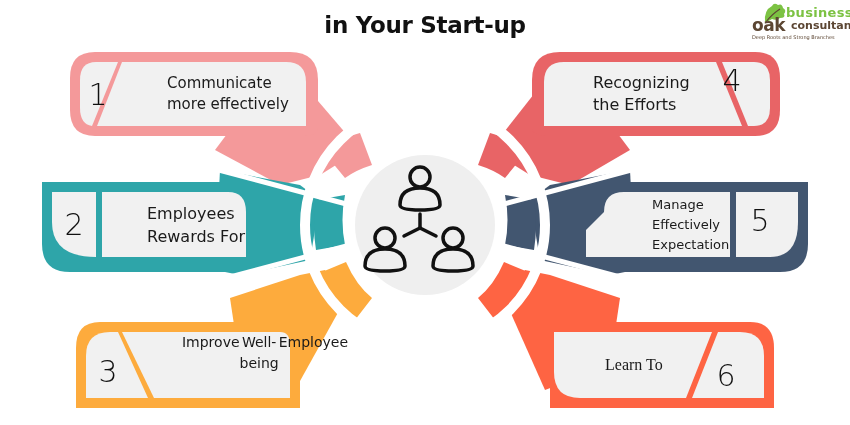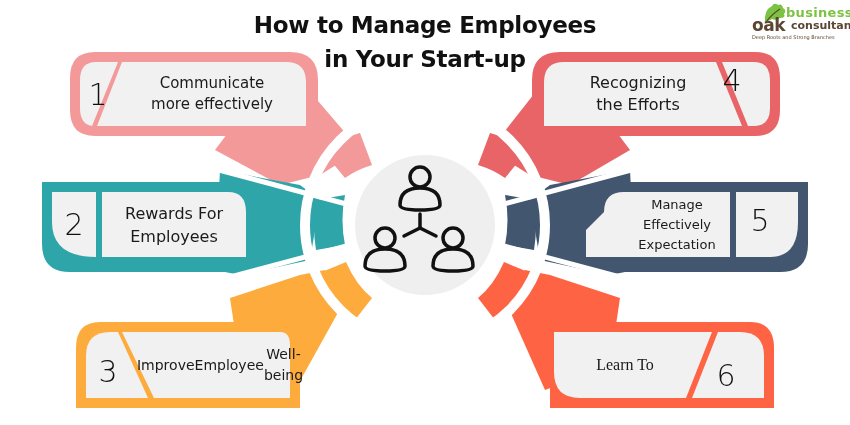--- a/index.html
+++ b/index.html
@@ -1,19 +1,19 @@
 <!DOCTYPE html>
 <html><head>
 <meta charset="utf-8">
 <style>
   html, body { margin:0; padding:0; background:#ffffff; }
   body { width:850px; height:425px; position:relative; overflow:hidden; font-family:"DejaVu Sans", sans-serif; }
   .canvas { position:absolute; left:0; top:0; width:850px; height:425px; }
   .title { position:absolute; left:200px; top:8px; width:450px; text-align:center; font-family:"DejaVu Sans", sans-serif; font-weight:bold; font-size:23px; line-height:34px; color:#111; letter-spacing:-0.3px; }
-  .label { position:absolute; color:#1a1a1a; font-family:"DejaVu Sans", sans-serif; text-align:center; display:flex; align-items:center; justify-content:center; }
+  .label { position:absolute; color:#1a1a1a; font-family:"DejaVu Sans", sans-serif; text-align:center; display:flex; align-items:flex-start; justify-content:center;margin-left:45px; }
   .num { position:absolute; font-family:"DejaVu Sans", sans-serif; font-size:30px; color:#111; font-weight:300; display:flex; align-items:center; justify-content:center; }
   .logo { position:absolute; left:748px; top:2px; width:102px; height:40px; }
   .logo .top { position:absolute; left:38px; top:3px; font-family:"DejaVu Sans", sans-serif; font-size:13px; color:#7cc243; font-weight:bold; letter-spacing:0.3px; }
   .logo .oak { position:absolute; left:4px; top:13px; font-family:"DejaVu Sans", sans-serif; font-size:17px; color:#5c4633; font-weight:bold; letter-spacing:-0.5px; }
   .logo .cons { position:absolute; left:43px; top:17px; font-family:"DejaVu Sans", sans-serif; font-size:11px; color:#5c4633; font-weight:bold; }
   .logo .tag { position:absolute; left:4px; top:32px; font-family:"DejaVu Sans", sans-serif; font-size:5px; color:#5c4633; white-space:nowrap; }
   .logo .leaf { position:absolute; left:14px; top:0px; }
 </style>
 </head>
 <body>
@@ -92,21 +92,20 @@
     <path d="M365,266 Q365,249 385,249 Q405,249 405,266 Q405,271 385,271 Q365,271 365,266 Z"></path>
     <circle cx="453" cy="238" r="10"></circle>
     <path d="M433,266 Q433,249 453,249 Q473,249 473,266 Q473,271 453,271 Q433,271 433,266 Z"></path>
     <line x1="420" y1="214" x2="420" y2="228"></line>
     <line x1="420" y1="228" x2="404" y2="236"></line>
     <line x1="420" y1="228" x2="436" y2="236"></line>
   </g>
 </svg>
 
 <div class="title">
-  <div>How to Manage Employees</div>
   <div>in Your Start-up</div>
 </div>
 
 <div class="logo">
   <svg class="leaf" width="26" height="22" viewBox="0 0 26 22">
     <path d="M3,20 Q2,8 10,4 Q12,0 16,3 Q20,1 21,6 Q25,8 22,12 Q24,16 18,16 Q14,19 10,17 Q6,20 3,20 Z" fill="#7cc243"></path>
     <path d="M4,20 Q10,12 18,7" stroke="#5c4633" stroke-width="1.2" fill="none"></path>
   </svg>
   <span class="top">business</span>
   <span class="oak">oak</span>
@@ -115,29 +114,29 @@
 </div>
 
 <div class="num" style="left:80px;top:62px;width:36px;height:64px;">1</div>
 <div class="label" style="left:122px;top:62px;width:180px;height:64px;font-size:15px;line-height:21px;flex-direction:column;">
   <span>Communicate</span>
   <span>more effectively</span>
 </div>
 
 <div class="num" style="left:52px;top:192px;width:44px;height:65px;">2</div>
 <div class="label" style="left:102px;top:192px;width:144px;height:65px;font-size:16px;line-height:23px;flex-direction:column;">
+  <span>Employees</span>
   <span>Rewards For</span>
-  <span>Employees</span>
 </div>
 
 <div class="num" style="left:88px;top:345px;width:40px;height:52px;">3</div>
 <div class="label" style="left:150px;top:332px;width:140px;height:66px;font-size:14px;line-height:21px;flex-direction:row;">
   <span>Improve</span>
+  <span>Well-being</span>
   <span>Employee</span>
-  <span>Well-being</span>
 </div>
 
 <div class="label" style="left:548px;top:62px;width:180px;height:64px;font-size:16px;line-height:22px;flex-direction:column;">
   <span>Recognizing</span>
   <span>the Efforts</span>
 </div>
 <div class="num" style="left:712px;top:58px;width:40px;height:44px;">4</div>
 
 <div class="label" style="left:607px;top:192px;width:140px;height:65px;font-size:13px;line-height:20px;flex-direction:column;">
   <span>Manage</span>

